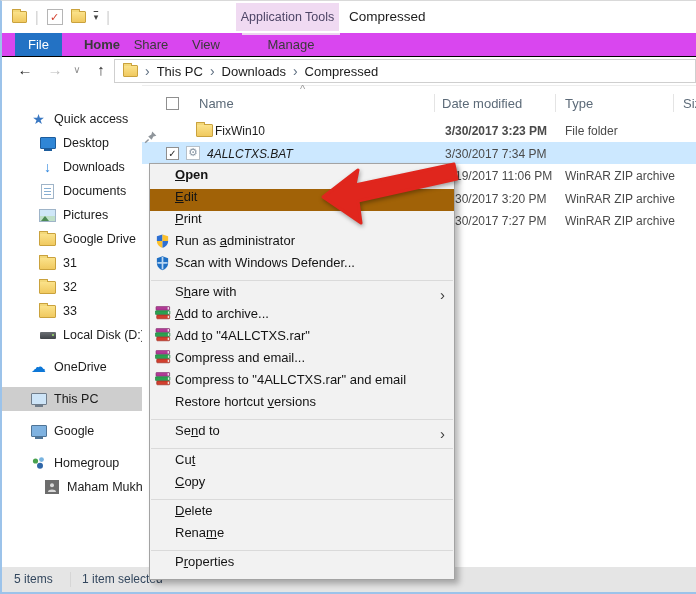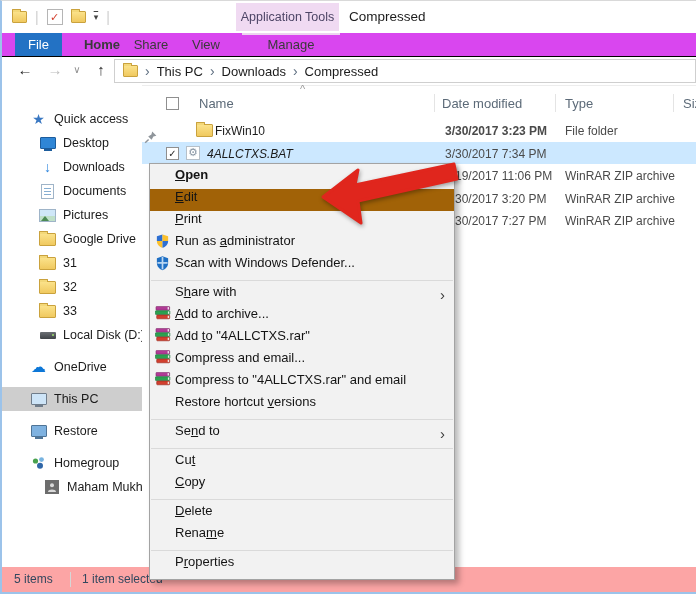--- a/index.html
+++ b/index.html
@@ -88,21 +88,21 @@
     box-shadow:4px 4px 6px rgba(0,0,0,0.28);padding:3px 0;z-index:20;box-sizing:border-box;}
   .cmi{height:22px;display:flex;align-items:flex-start;position:relative;font-size:13px;color:#141414;cursor:default;}
   .cmi-ic{width:25px;display:flex;justify-content:center;align-items:center;flex:none;}
   .cmi.hover{background:#a16207;}
   .cmi.bold .cmi-label{font-weight:bold;}
   .chev{position:absolute;right:9px;font-size:15px;color:#3c3c3c;line-height:22px;}
   .csep{height:1px;background:#dadada;margin:3px 1px;}
   u{text-decoration:underline;}
 
   
-  .statusbar{position:absolute;left:0;right:0;top:566px;height:25px;background:#fca5a5;font-size:12px;color:#33475e;}
+  .statusbar{position:absolute;left:0;right:0;top:566px;height:25px;background:#e5e5e5;font-size:12px;color:#33475e;}
   .sb-sep{position:absolute;left:68px;top:5px;width:1px;height:15px;background:#d6d6d6;}
 
   .overlay{position:absolute;left:0;top:0;pointer-events:none;}
   .pin-wrap{position:absolute;left:141px;top:129px;z-index:5;}
 </style>
 </head>
 <body>
 
 <div class="window">
 
@@ -213,21 +213,21 @@
     <div class="si l0 gap sel">
       <span class="si-ic">
           <span class="mon grey"></span>
         </span>
       <span>This PC</span>
     </div>
     <div class="si l0 gap">
       <span class="si-ic">
           <span class="mon net"></span>
         </span>
-      <span>Restore</span>
+      <span>Google</span>
     </div>
     <div class="si l0 gap">
       <span class="si-ic">
         <svg width="16" height="15" viewBox="0 0 16 15">
           <circle cx="4.5" cy="5" r="2.6" fill="#48a14d"></circle>
           <circle cx="10.5" cy="3.6" r="2.4" fill="#77b3e0"></circle>
           <circle cx="9" cy="9.8" r="3" fill="#2f66a7"></circle>
         </svg>
       </span>
       <span>Homegroup</span>

